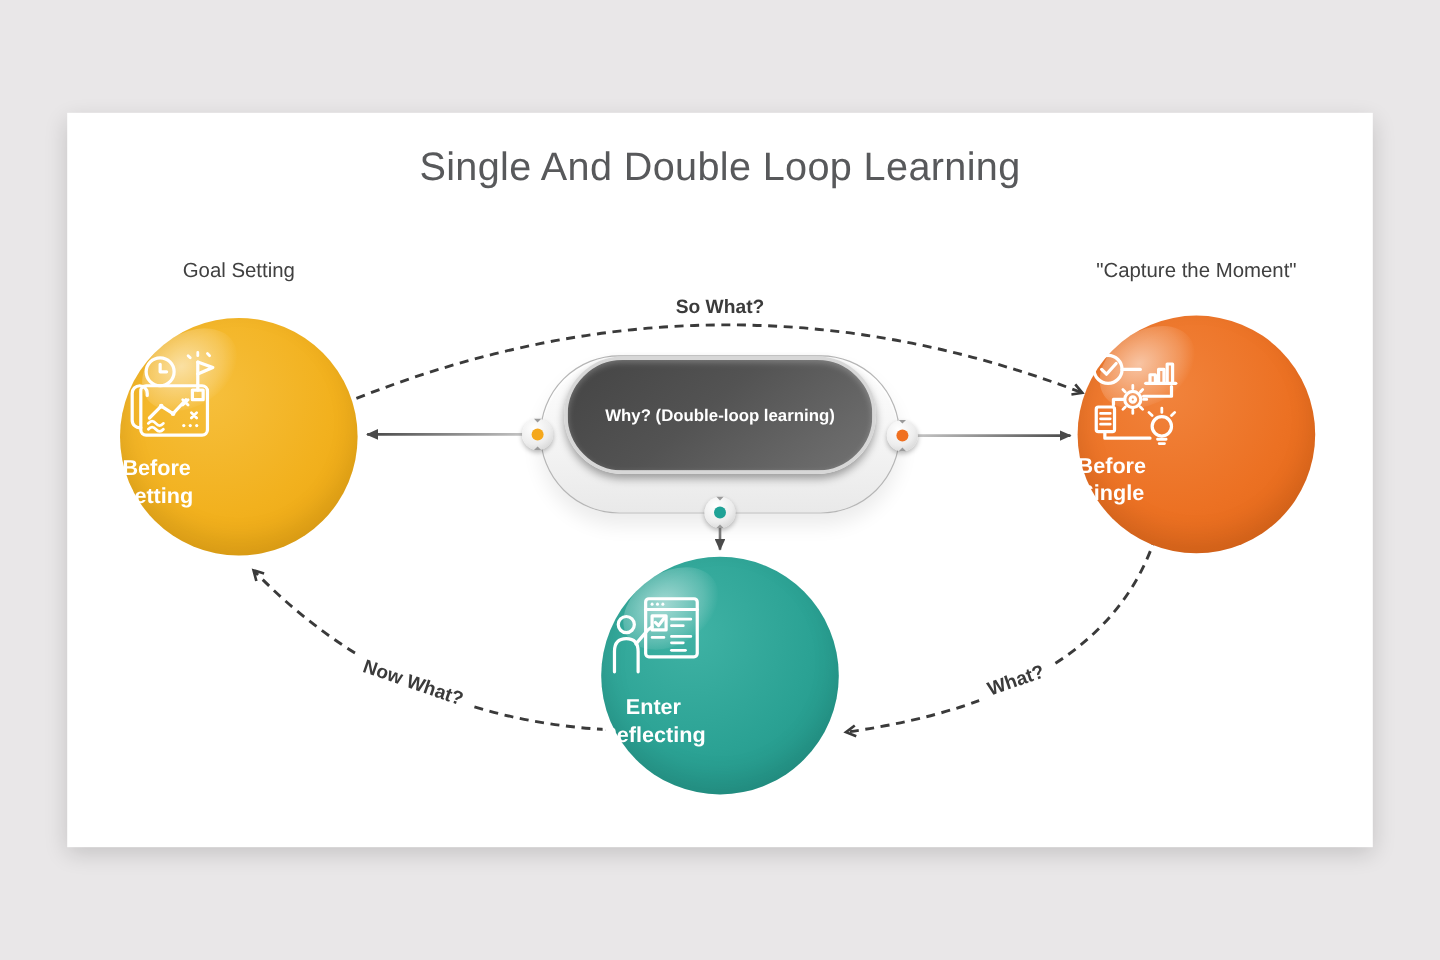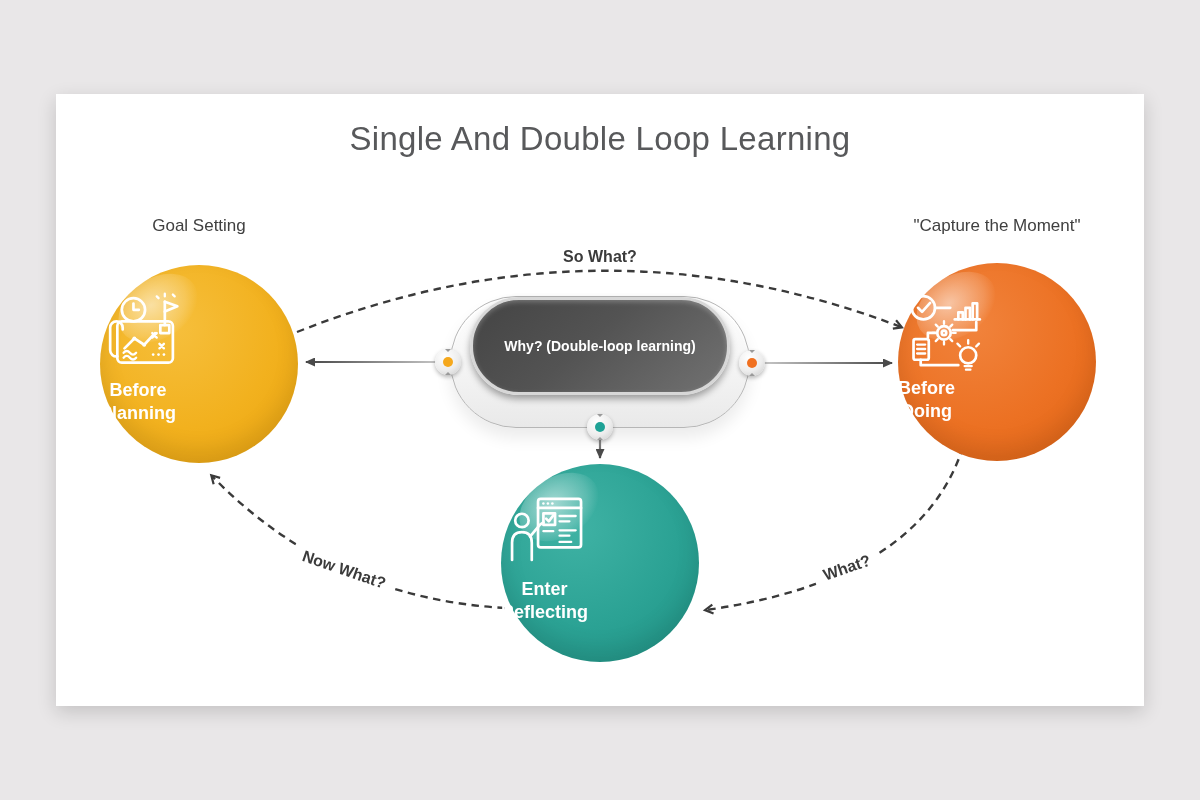--- a/index.html
+++ b/index.html
@@ -172,21 +172,21 @@
           <path d="M63,59 l5,5 m0,-5 l-5,5" stroke-width="2.6"></path>
           <path d="M23,69 q3.5,-4 7,0 t7,0" stroke-width="2.6"></path>
           <path d="M23,74.5 q3.5,-4 7,0 t7,0" stroke-width="2.6"></path>
           <circle cx="56" cy="71" r="1.5" fill="#ffffff" stroke="none"></circle>
           <circle cx="62" cy="71" r="1.5" fill="#ffffff" stroke="none"></circle>
           <circle cx="68" cy="71" r="1.5" fill="#ffffff" stroke="none"></circle>
         </svg>
       </div>
       <div class="clabel">
         <div>Before</div>
-        <div>Planning</div>
+        <div>Setting</div>
       </div>
     </div>
 
     <div class="circle circle-during">
       <div class="icon-wrap">
         <svg class="glyph" viewBox="0 0 96 96">
           <circle cx="25" cy="21" r="13"></circle>
           <path d="M19,21 l4.5,4.5 9,-10"></path>
           <path d="M38,21 h17"></path>
           <path d="M60,34 h28"></path>
@@ -201,21 +201,21 @@
           <rect x="14" y="56" width="17" height="23" rx="2"></rect>
           <path d="M18,62 h9 M18,67 h9 M18,72 h9" stroke-width="2.6"></path>
           <path d="M22,79 v6 h42"></path>
           <circle cx="75" cy="74" r="9"></circle>
           <path d="M71,86 h8 M72.5,90 h5" stroke-width="2.6"></path>
           <path d="M75,61 v-4 M66,64 l-3,-3 M84,64 l3,-3" stroke-width="2.6"></path>
         </svg>
       </div>
       <div class="clabel">
         <div>Before</div>
-        <div>Doing</div>
+        <div>Single</div>
       </div>
     </div>
 
     <div class="circle circle-after">
       <div class="icon-wrap">
         <svg class="glyph" viewBox="0 0 96 96">
           <rect x="38" y="10" width="48" height="54" rx="3"></rect>
           <path d="M38,20 H86"></path>
           <circle cx="44" cy="15" r="1.4" fill="#ffffff" stroke="none"></circle>
           <circle cx="49" cy="15" r="1.4" fill="#ffffff" stroke="none"></circle>

